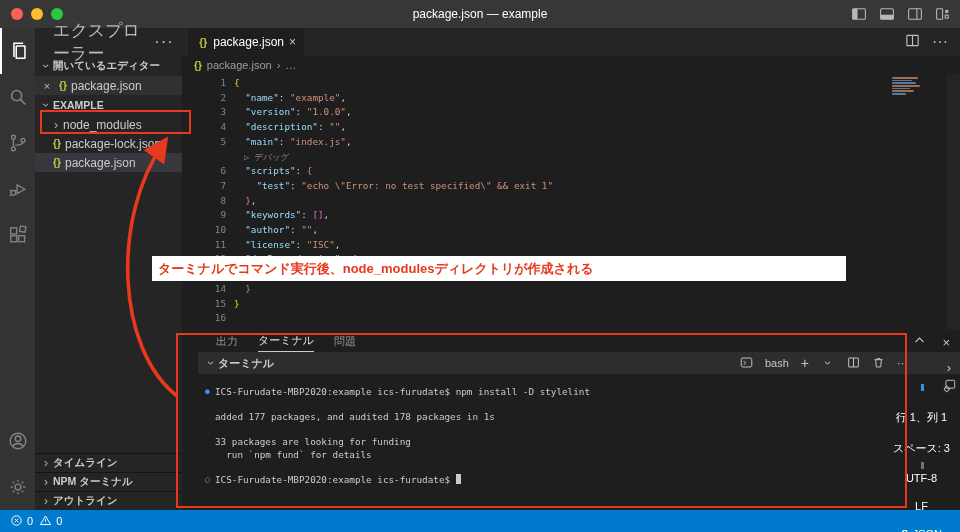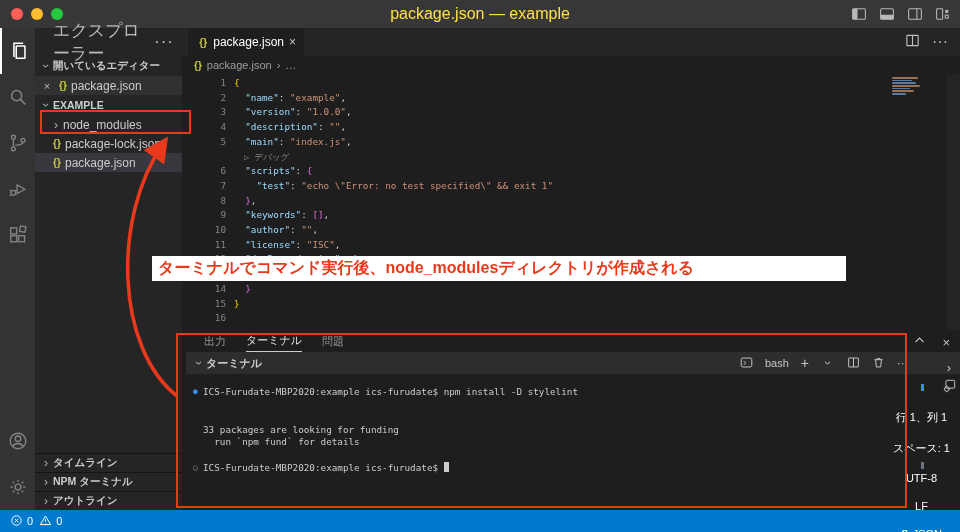--- a/index.html
+++ b/index.html
@@ -6,21 +6,21 @@
   html,body { width:960px; height:532px; background:#000; }
   body { font-family:"Liberation Sans", sans-serif; }
   #window { position:relative; width:960px; height:532px; background:#1e1e1e; overflow:hidden;
             --anno:#e8391d; --statusbar:#007acc; --jsonicon:#cbcb41; }
 
   
   .titlebar { position:absolute; left:0; top:0; right:0; height:28px; background:#373737;
               display:flex; align-items:center; }
   .traffic { position:absolute; left:11px; top:8px; display:flex; gap:8px; }
   .traffic-dot { width:12px; height:12px; border-radius:50%; }
-  .win-title { flex:1; text-align:center; color:#fde047; font-size:16px; }
+  .win-title { flex:1; text-align:center; color:#ffffff; font-size:12px; }
   .win-icons { position:absolute; right:8px; top:5px; display:flex; gap:10px; }
   .win-icon { width:18px; height:18px; color:#b8b8b8; }
   .win-icon svg { width:18px; height:18px; }
 
   
   .activitybar { position:absolute; left:0; top:28px; width:35px; bottom:22px; background:#333333;
                  display:flex; flex-direction:column; }
   .ab-item { height:46px; display:flex; align-items:center; justify-content:center; color:#838383; }
   .ab-item svg { width:22px; height:22px; }
   .ab-item.active { color:#ffffff; border-left:2px solid #ffffff; }
@@ -63,21 +63,21 @@
   .gutter { width:44px; text-align:right; color:#858585; padding-top:2px; }
   .codelines { padding-top:2px; padding-left:8px; white-space:pre; }
   .tk-k { color:#9cdcfe; } .tk-s { color:#ce9178; } .tk-p { color:#d4d4d4; }
   .tk-b1 { color:#ffd700; } .tk-b2 { color:#da70d6; }
   .codelens-line { color:#8a8a8a; font-size:8.5px; }
   .scrollstrip { position:absolute; right:0; top:0; width:13px; bottom:0; background:rgba(121,121,121,0.08); }
   .minimap { position:absolute; right:38px; top:3px; width:30px; }
   .minimap div { height:1.6px; margin-bottom:1.1px; border-radius:1px; }
 
   
-  .panel { position:absolute; left:4px; right:0; bottom:0; height:180px; background:#1e1e1e; }
+  .panel { position:absolute; left:16px; right:0; bottom:0; height:180px; background:#1e1e1e; }
   .panel-tabs { height:22px; display:flex; align-items:center; gap:20px; padding-left:18px;
                 font-size:11px; color:#969696; }
   .panel-tab { height:22px; display:flex; align-items:center; }
   .panel-tab.active { color:#e7e7e7; border-bottom:1px solid #cccccc; }
   .panel-win { position:absolute; right:10px; top:3px; display:flex; gap:16px; color:#c5c5c5;
                align-items:center; }
   .panel-win svg { width:13px; height:13px; }
   .term-head { height:22px; background:#2d2d2d; display:flex; align-items:center; padding:0 6px;
                color:#cccccc; }
   .term-head .label { font-size:11px; font-weight:bold; }
@@ -105,21 +105,21 @@
   .sb-cell { display:flex; align-items:center; gap:4px; }
   .sb-cell svg { width:13px; height:13px; }
   .sb-braces { font-size:10px; font-weight:bold; }
 
   
   .anno-box { position:absolute; border:2.5px solid var(--anno); z-index:40; pointer-events:none; }
   #anno-nm { left:40px; top:110px; width:151px; height:24px; }
   #anno-term { left:176px; top:333px; width:731px; height:175px; }
   #anno-banner { position:absolute; left:152px; top:256px; width:694px; height:25px; background:#ffffff;
                  z-index:41; display:flex; align-items:center; padding-left:6px; color:var(--anno);
-                 font-size:16px; font-weight:bold; white-space:nowrap; overflow:hidden; }
+                 font-size:13px; font-weight:bold; white-space:nowrap; overflow:hidden; }
   #anno-arrow { position:absolute; left:0; top:0; width:960px; height:532px; z-index:39;
                 pointer-events:none; }
 </style>
 </head>
 <body>
 
 <div id="window" style="--anno: #e8391d; --statusbar: #007acc;">
 
   <div class="titlebar">
     <div class="traffic">
@@ -342,20 +342,21 @@
             <svg viewBox="0 0 16 16" fill="none" stroke="currentColor" stroke-width="1.2">
                 <path d="M3 4.5h10M6.5 4.5v-1.5h3v1.5M4.5 4.5l.8 9h5.4l.8-9"></path>
               </svg>
           </span>
           <span>···</span>
         </div>
       </div>
       <div class="term-body" id="term-body">
           <div class="tline"><span class="tdec dot">●</span><span><span>ICS-Furudate-MBP2020:example ics-furudate$ npm install -D stylelint</span></span></div>
           <div class="tline"><span class="tdec"> </span><span></span></div>
+          <div class="tline"><span class="tdec"> </span><span><span>added 177 packages, and audited 178 packages in 1s</span></span></div>
           <div class="tline"><span class="tdec"> </span><span></span></div>
           <div class="tline"><span class="tdec"> </span><span><span>33 packages are looking for funding</span></span></div>
           <div class="tline"><span class="tdec"> </span><span><span>  run `npm fund` for details</span></span></div>
           <div class="tline"><span class="tdec"> </span><span></span></div>
           <div class="tline"><span class="tdec circle">○</span><span><span>ICS-Furudate-MBP2020:example ics-furudate$ </span><span class="tk-cursor"></span></span></div>
         </div>
       <div class="term-side">
         <span style="font-size:13px;">›</span>
         <span>
           <svg viewBox="0 0 16 16" fill="none" stroke="currentColor" stroke-width="1.1">
@@ -385,21 +386,21 @@
               <path d="M8 6.5v3M8 11.3v.6"></path>
             </svg></span>
         <span>0</span>
       </span>
     </div>
     <div class="sb-right" id="sb-right">
         <span class="sb-cell">
           <span>行 1、列 1</span>
         </span>
         <span class="sb-cell">
-          <span>スペース: 1</span>
+          <span>スペース: 3</span>
         </span>
         <span class="sb-cell">
           <span>UTF-8</span>
         </span>
         <span class="sb-cell">
           <span>LF</span>
         </span>
         <span class="sb-cell">
           <span><span class="sb-braces">{}</span></span>
           <span>JSON</span>

